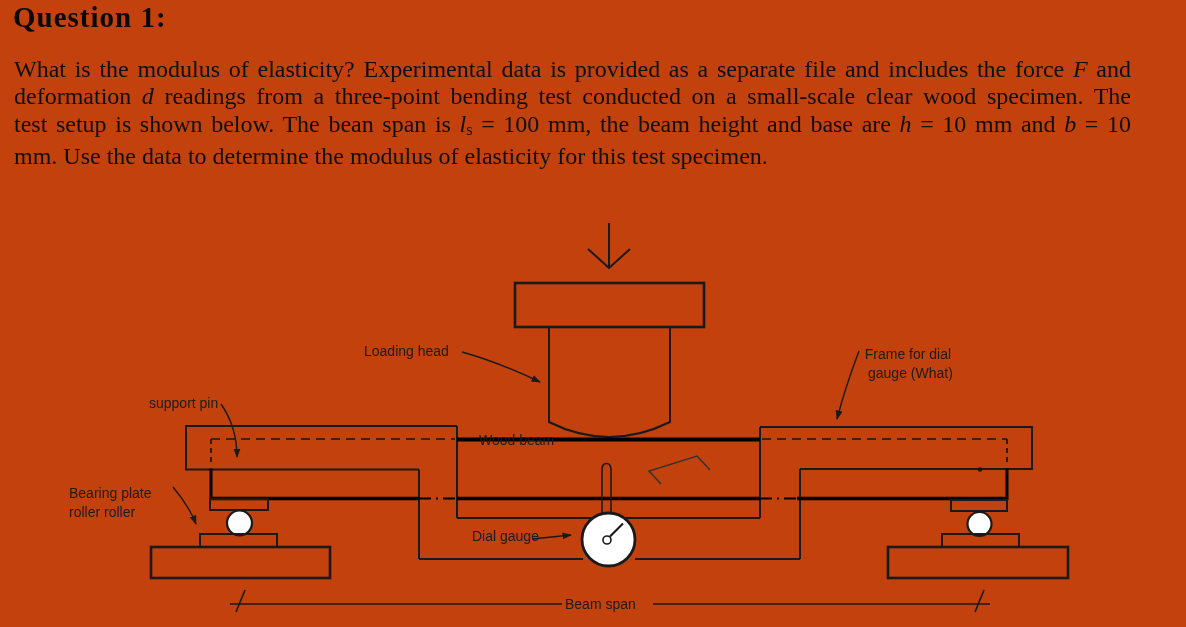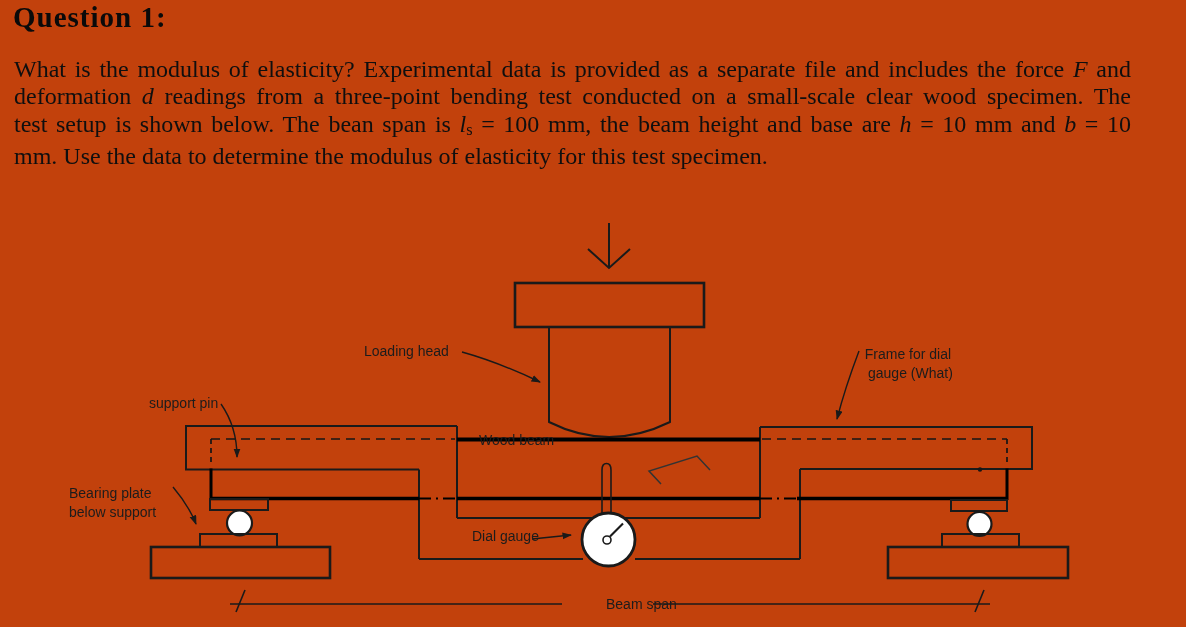--- a/index.html
+++ b/index.html
@@ -124,28 +124,28 @@
         <path d="M 532,539 L 571,535" marker-end="url(#ah)"></path>
       </g>
     </svg>
 
     <div class="lbl" style="left:364px;top:342px;">Loading head</div>
 
     <div class="lbl" style="left:138px;top:394px;margin-left:11px;">support pin</div>
 
     <div class="lbl" style="left:69px;top:484px;">
       <div>Bearing plate</div>
-      <div>below support</div>
+      <div>roller roller</div>
     </div>
 
     <div class="lbl" style="left:863px;top:345px;text-align:center;">
       <div>Frame for dial</div>
       <div class="l2">gauge (What)</div>
     </div>
 
     <div class="lbl" style="left:479px;top:431px;">Wood beam</div>
 
     <div class="lbl" style="left:472px;top:527px;">Dial gauge</div>
 
-    <div class="lbl" style="left:565px;top:595px;margin-left:41px;">Beam span</div>
+    <div class="lbl" style="left:565px;top:595px;">Beam span</div>
 
   </div>
 </div>
 
 </body></html>

